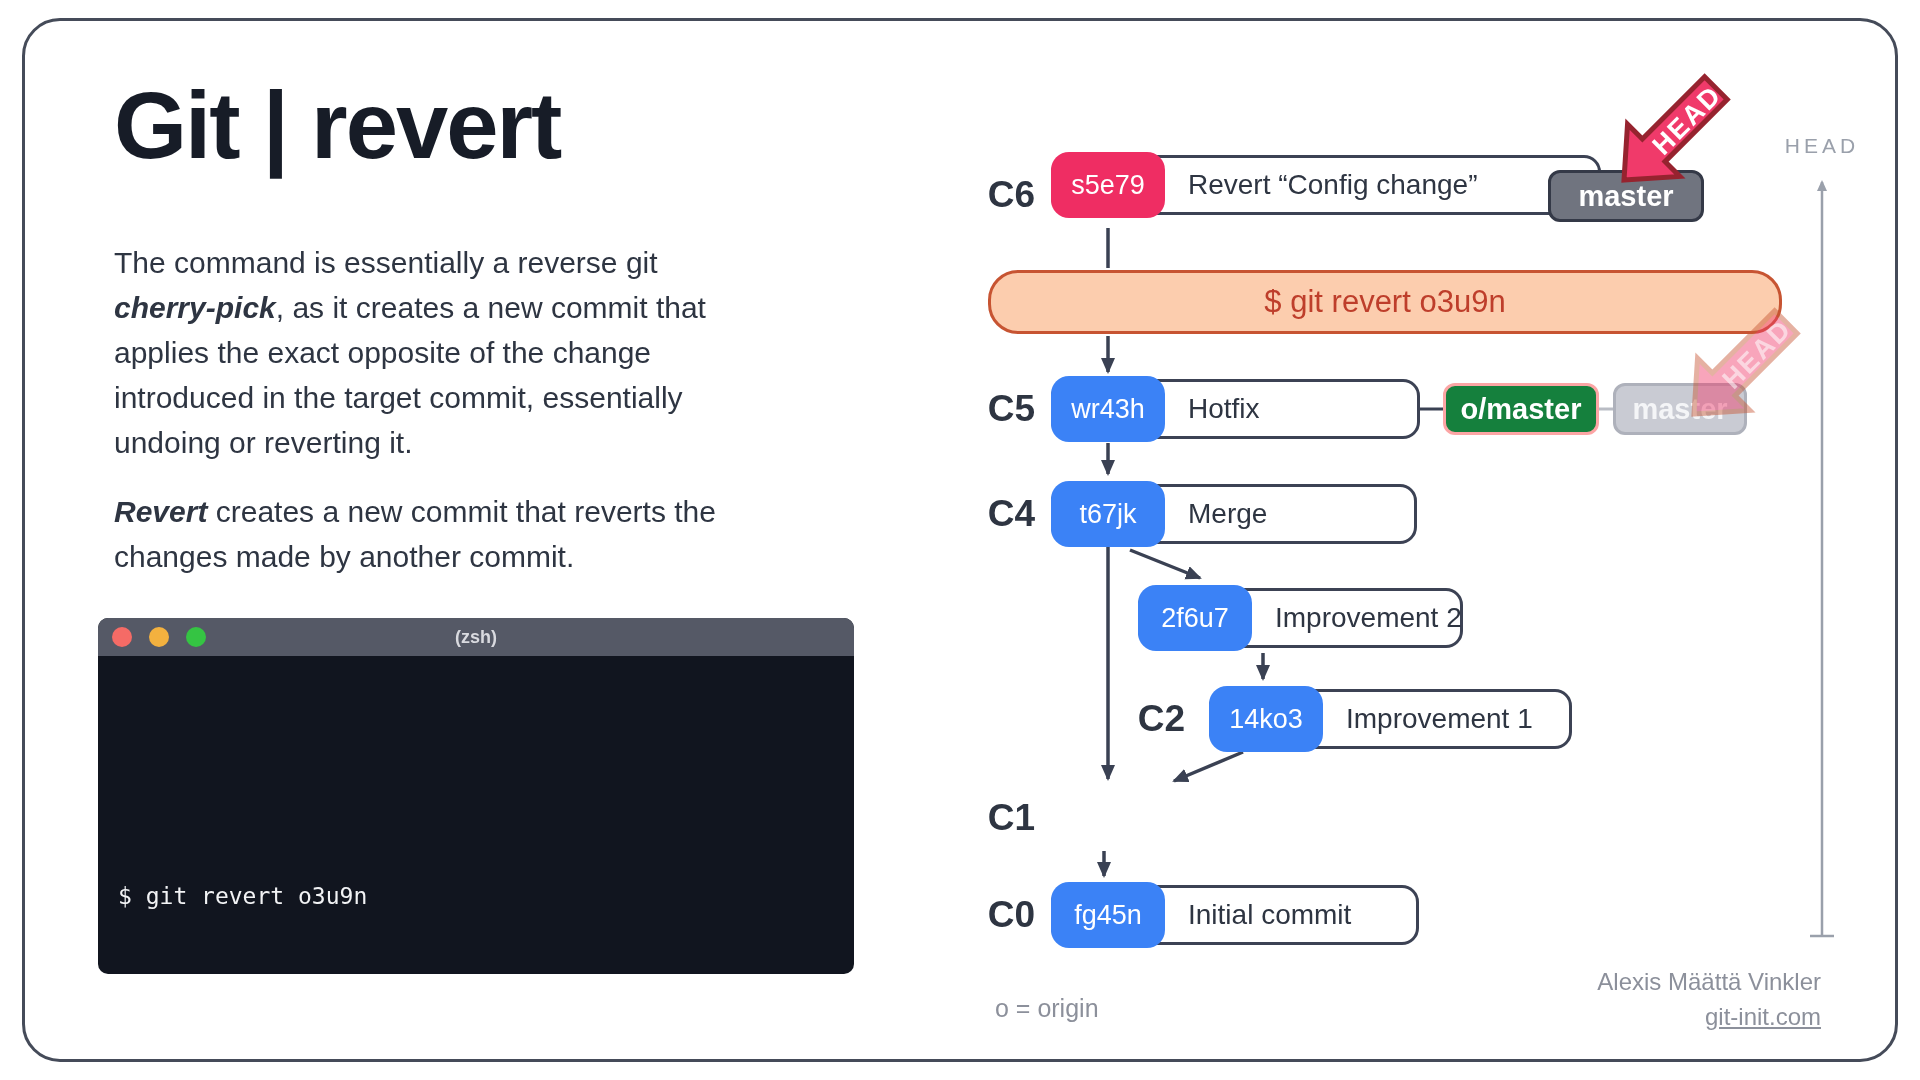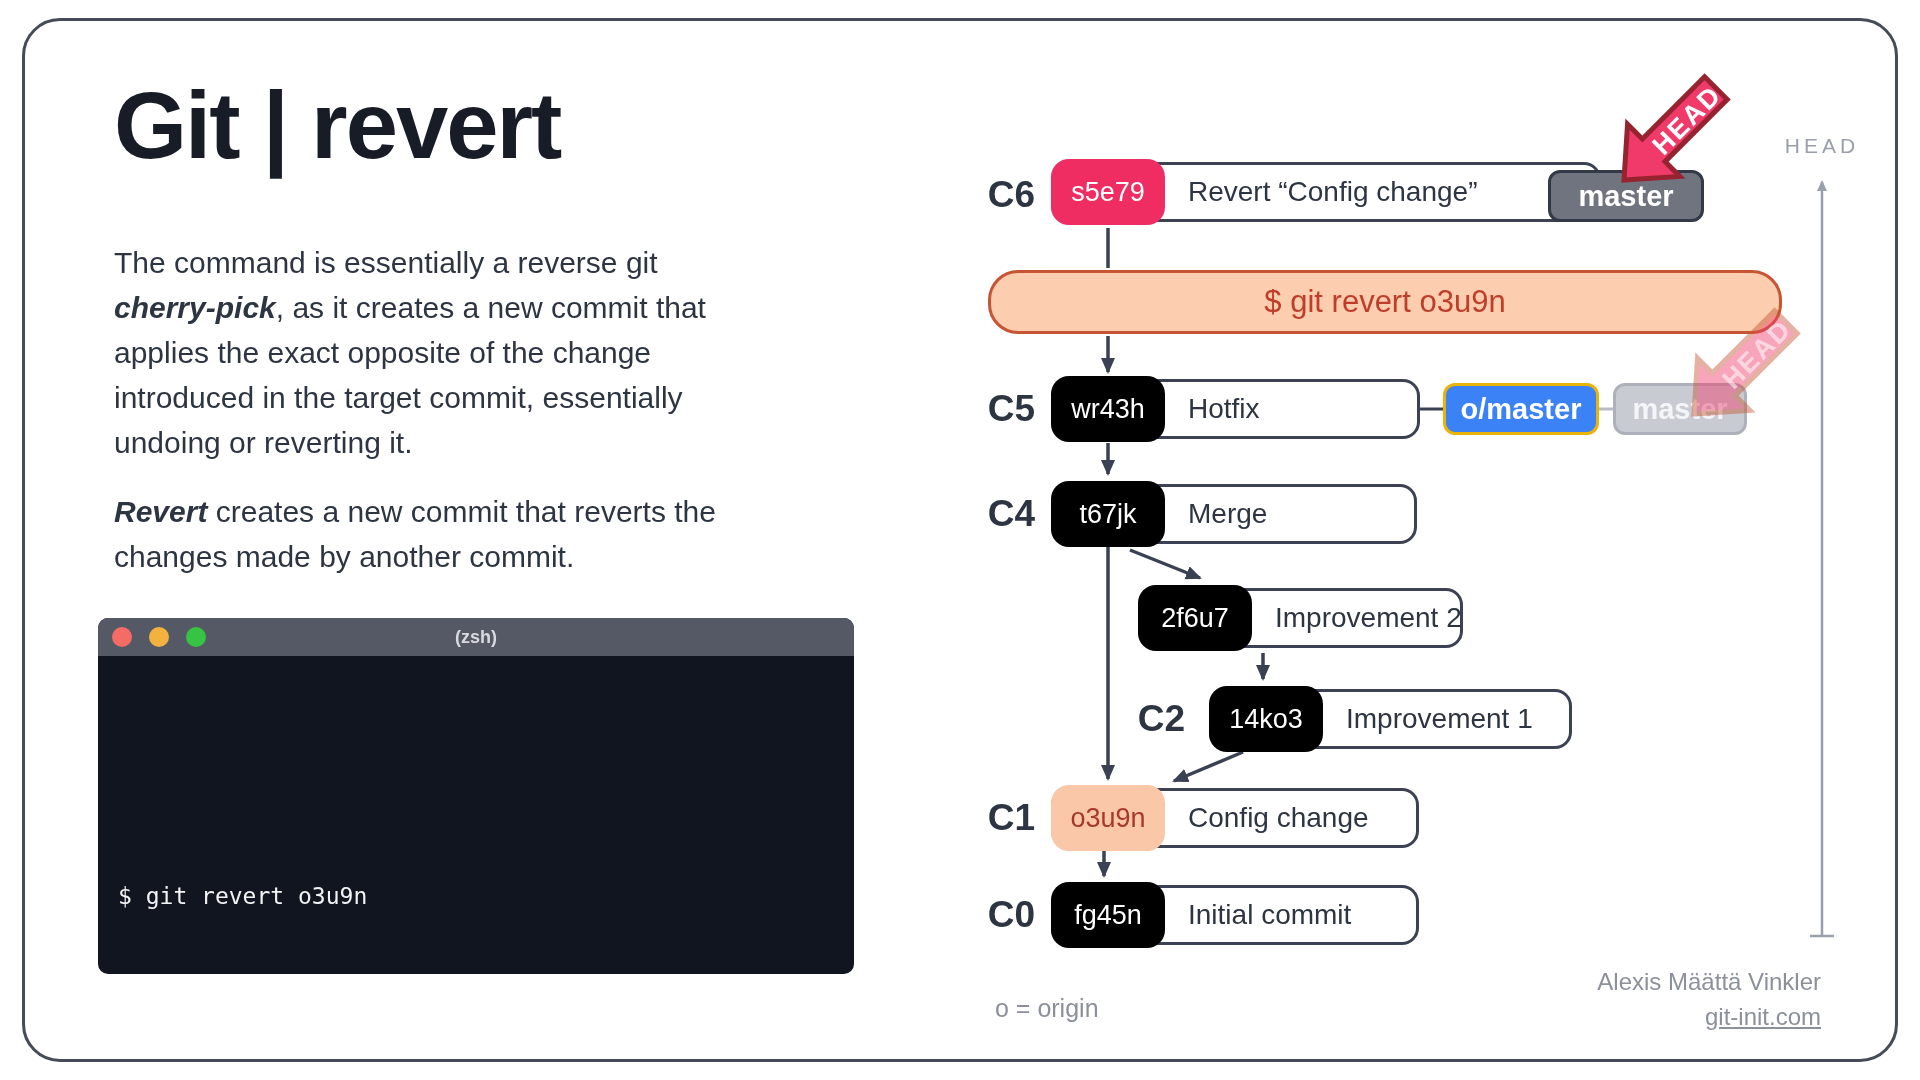--- a/index.html
+++ b/index.html
@@ -35,30 +35,30 @@
 
   .banner{position:absolute;left:988px;top:270px;width:794px;height:64px;background:#fccdae;
          border:3px solid #c75432;border-radius:30px;color:#be3e2b;font-size:31px;
          display:flex;align-items:center;justify-content:center;}
 
   .rlabel{position:absolute;width:80px;height:60px;line-height:60px;text-align:right;
          font-size:37px;font-weight:700;color:#2e3542;}
   .pill{position:absolute;height:60px;background:#ffffff;border:3px solid #3c4254;border-radius:17px;}
   .hash{position:absolute;left:-3px;top:-6px;height:66px;width:114px;border-radius:18px;
          display:flex;align-items:center;justify-content:center;font-size:27px;color:#ffffff;}
-  .hash.gray{background:#000000;}
+  .hash.gray{background:#3b82f6;}
   .hash.pink{background:#ef2d63;}
   .hash.peach{background:#fac7a8;color:#a6392b;}
   .msg{position:absolute;left:134px;top:0;height:54px;display:flex;align-items:center;
          font-size:28px;color:#2e3542;white-space:nowrap;}
 
   .badge{position:absolute;height:52px;border-radius:12px;color:#ffffff;font-weight:700;font-size:29px;
          display:flex;align-items:center;justify-content:center;}
   .badge.master{left:1548px;top:170px;width:156px;background:#70747f;border:3px solid #343947;}
-  .badge.omaster{left:1443px;top:383px;width:156px;background:#3b82f6;border:3px solid #eab308;}
+  .badge.omaster{left:1443px;top:383px;width:156px;background:#15803d;border:3px solid #fca5a5;}
   .badge.faded{left:1613px;top:383px;width:134px;background:#c9cbd3;border:3px solid #aeb1bb;color:#f4f5f7;}
 
   .head-text{position:absolute;color:#ffffff;font-weight:700;font-size:27px;letter-spacing:2px;
          transform:rotate(-45deg);pointer-events:none;}
   .head-text.main{left:1645px;top:105px;}
   .head-text.faded{left:1715px;top:339px;opacity:.55;}
 
   .time-label{position:absolute;left:1770px;top:134px;width:104px;text-align:center;
          font-size:21px;letter-spacing:4px;color:#9aa0ab;}
   .legend{position:absolute;left:995px;top:966px;font-size:25px;color:#8c909b;margin-top:28px;}
@@ -124,21 +124,21 @@
     <line x1="1418" y1="409" x2="1446" y2="409" stroke="#3a4153" stroke-width="3"></line>
     <line x1="1596" y1="409" x2="1616" y2="409" stroke="#b9bcc4" stroke-width="3"></line>
 
     <line x1="1822" y1="936" x2="1822" y2="182" stroke="#9aa0ab" stroke-width="2.5" marker-end="url(#ahg)"></line>
     <line x1="1810" y1="936" x2="1834" y2="936" stroke="#9aa0ab" stroke-width="2.5"></line>
   </svg>
 
   <div class="banner">$ git revert o3u9n</div>
 
   <div class="rlabel" style="left:955px;top:165px">C6</div>
-  <div class="pill" style="left:1051px;top:162px;width:550px">
+  <div class="pill" style="left:1051px;top:155px;width:550px">
     <span class="hash pink">s5e79</span>
     <span class="msg">Revert “Config change”</span>
   </div>
 
   <div class="rlabel" style="left:955px;top:379px">C5</div>
   <div class="pill" style="left:1051px;top:379px;width:369px">
     <span class="hash gray">wr43h</span>
     <span class="msg">Hotfix</span>
   </div>
 
@@ -154,24 +154,20 @@
     <span class="msg">Improvement 2</span>
   </div>
 
   <div class="rlabel" style="left:1105px;top:689px">C2</div>
   <div class="pill" style="left:1209px;top:689px;width:363px">
     <span class="hash gray">14ko3</span>
     <span class="msg">Improvement 1</span>
   </div>
 
   <div class="rlabel" style="left:955px;top:788px">C1</div>
-  <div class="pill" style="left:1051px;top:788px;width:368px">
-    <span class="hash peach">o3u9n</span>
-    <span class="msg">Config change</span>
-  </div>
 
   <div class="rlabel" style="left:955px;top:885px">C0</div>
   <div class="pill" style="left:1051px;top:885px;width:368px">
     <span class="hash gray">fg45n</span>
     <span class="msg">Initial commit</span>
   </div>
 
   <div class="badge master">master</div>
   <div class="badge omaster">o/master</div>
   <div class="badge faded">master</div>

